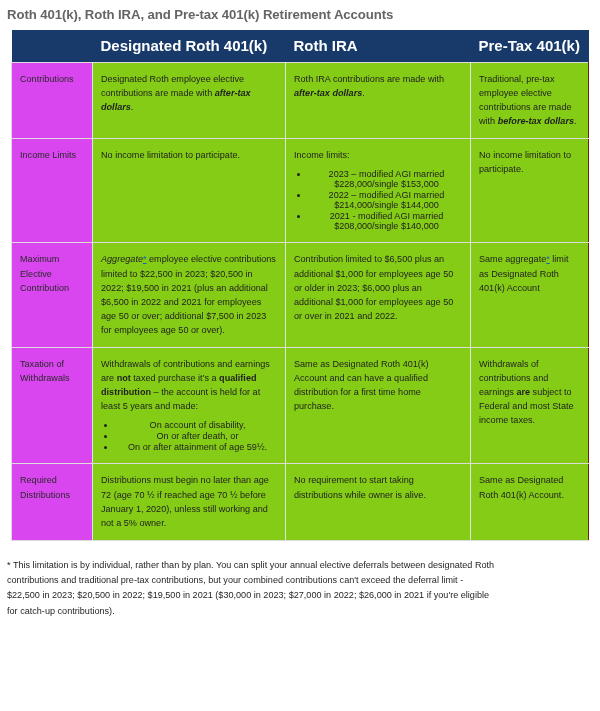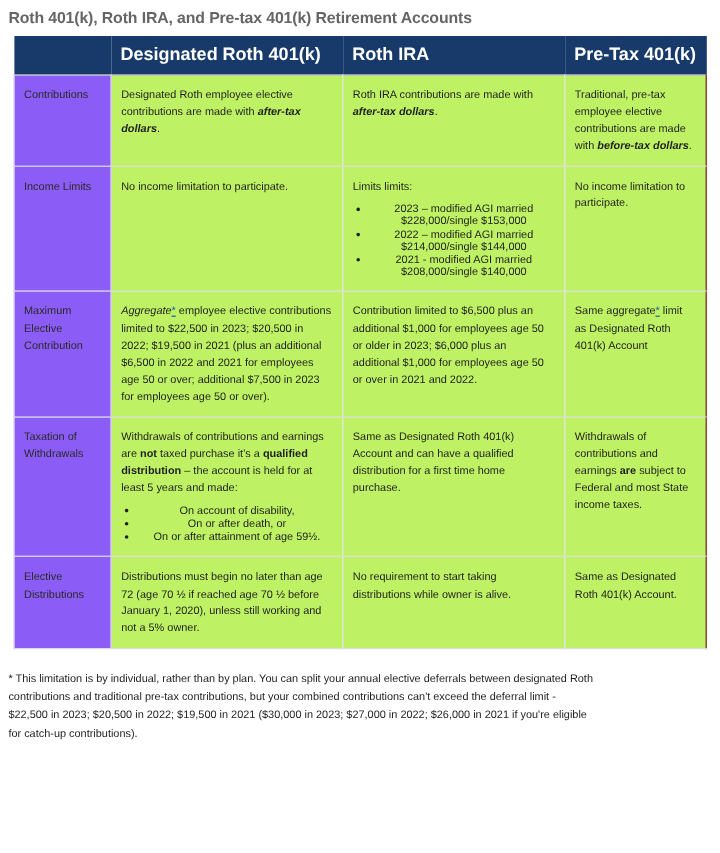--- a/index.html
+++ b/index.html
@@ -54,25 +54,25 @@
   thead th.blank { background: #173a6b; }
 
   tbody td {
     border: 1px solid #dcdcdc;
     border-left-color: #e2e2e2;
     border-right-color: #e2e2e2;
     vertical-align: top;
     padding: 9px 8px 10px 8px;
     line-height: 14.1px;
     color: #1f1f1f;
-    background: #bef264;
+    background: #84cc16;
   }
   tbody td.rowhdr {
     color: #2a2a2a;
-    background: #8b5cf6;
+    background: #d946ef;
   }
   tbody tr td:first-child { border-left: 1px solid #dcdcdc; }
   tbody tr td:last-child { border-right: 1px solid #7f1d1d; }
 
   td p { margin: 0; }
   td ul {
     margin: 7px 0 0 0;
     padding-left: 15px;
     list-style-type: disc;
   }
@@ -142,21 +142,21 @@
           </p>
         </td>
       </tr>
 
       <tr>
         <td class="rowhdr">Income Limits</td>
         <td>
           <p>No income limitation to participate.</p>
         </td>
         <td>
-          <p>Limits limits:</p>
+          <p>Income limits:</p>
           <ul>
             <li>2023 – modified AGI married $228,000/single $153,000</li>
             <li>2022 – modified AGI married $214,000/single $144,000</li>
             <li>2021 - modified AGI married $208,000/single $140,000</li>
           </ul>
         </td>
         <td>
           <p>No income limitation to participate.</p>
         </td>
       </tr>
@@ -194,21 +194,21 @@
           <p>Same as Designated Roth 401(k) Account and can have a qualified distribution for a first time home purchase.</p>
         </td>
         <td>
           <p>
             <span>Withdrawals of contributions and earnings </span><b class="strong">are</b><span> subject to Federal and most State income taxes.</span>
           </p>
         </td>
       </tr>
 
       <tr>
-        <td class="rowhdr">Elective Distributions</td>
+        <td class="rowhdr">Required Distributions</td>
         <td>
           <p>Distributions must begin no later than age 72 (age 70 ½ if reached age 70 ½ before January 1, 2020), unless still working and not a 5% owner.</p>
         </td>
         <td>
           <p>No requirement to start taking distributions while owner is alive.</p>
         </td>
         <td>
           <p>Same as Designated Roth 401(k) Account.</p>
         </td>
       </tr>

